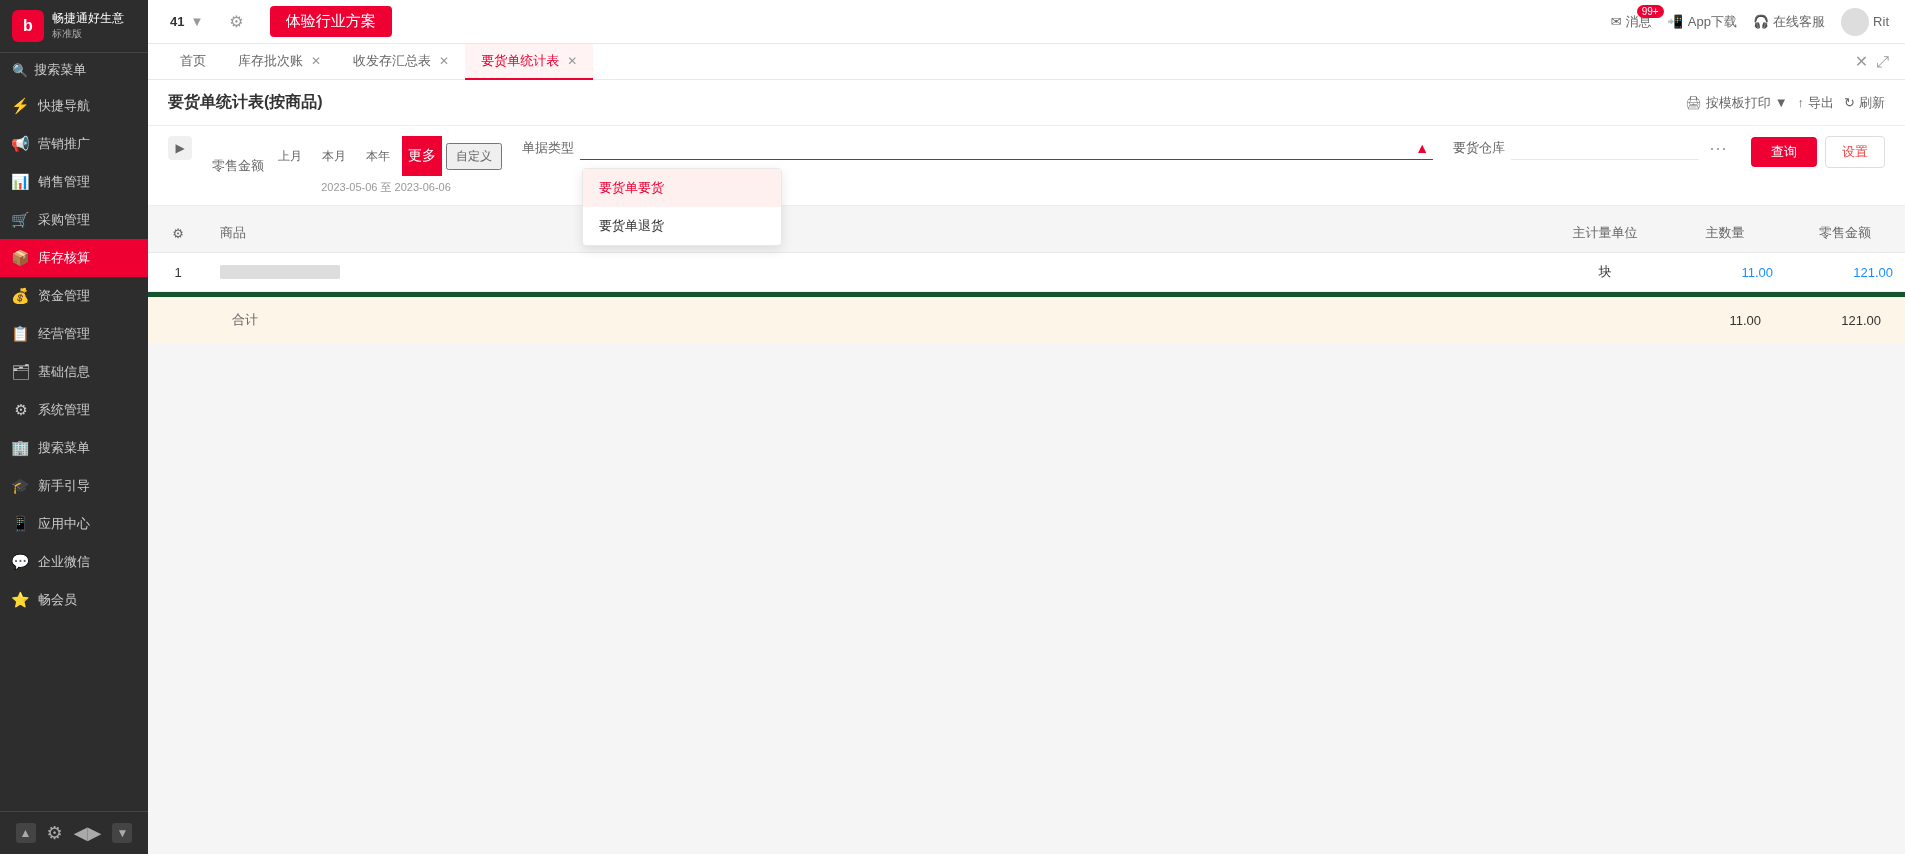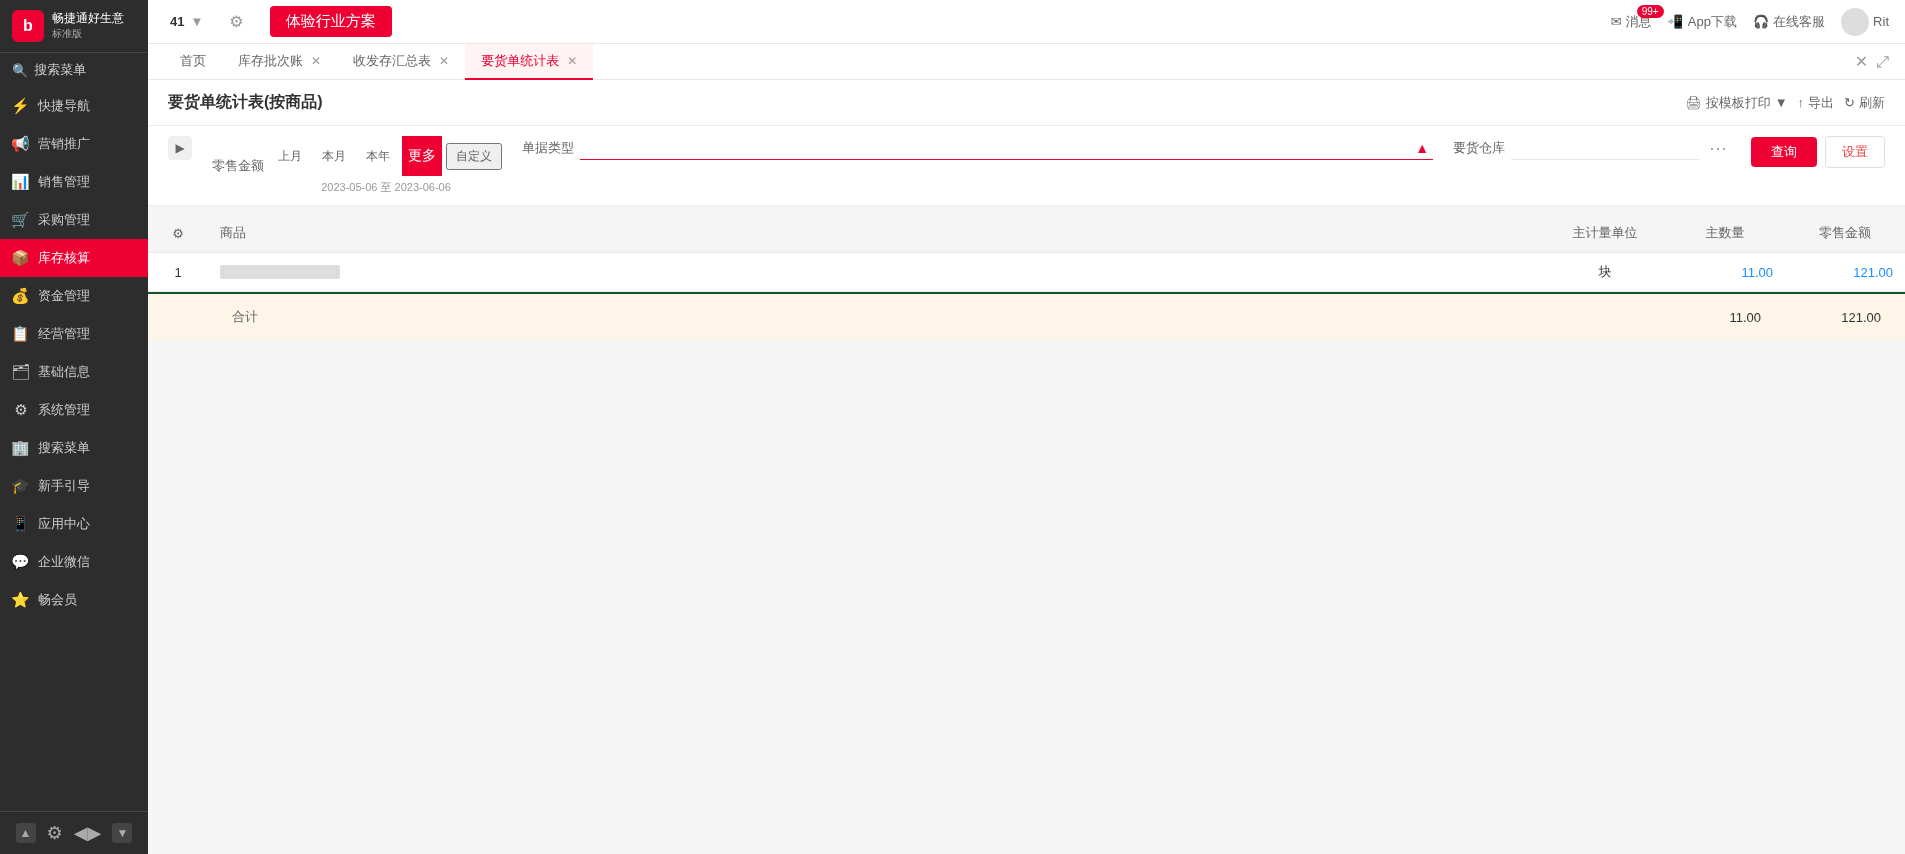--- a/index.html
+++ b/index.html
@@ -81,21 +81,21 @@
     .th.center { justify-content: center; }
     .th-settings { display: flex; align-items: center; justify-content: center; }
     .table-row-data { display: grid; grid-template-columns: 60px 1fr 120px 120px 120px; border-bottom: 1px solid #f0f0f0; }
     .td { padding: 10px 12px; font-size: 13px; color: #333; display: flex; align-items: center; }
     .td.center { justify-content: center; }
     .td.right { justify-content: flex-end; }
     .td-link { color: #1890ff; text-decoration: none; cursor: pointer; }
     .product-placeholder { width: 120px; height: 14px; background: #ddd; border-radius: 2px; }
 
     
-    .table-footer { background: #fdf5e8; padding: 10px 12px; display: flex; align-items: center; border-top: 2px solid #14532d; }
+    .table-footer { background: #fdf5e8; padding: 10px 12px; display: flex; align-items: center; border-top: 5px solid #14532d; }
     .footer-grid { display: grid; grid-template-columns: 60px 1fr 120px 120px 120px; width: 100%; }
     .footer-label { padding: 4px 12px; font-size: 13px; color: #666; display: flex; align-items: center; }
     .footer-value { padding: 4px 12px; font-size: 13px; color: #333; display: flex; align-items: center; justify-content: flex-end; }
   </style>
 </head>
 <body>
 
 <div class="sidebar">
   <div class="sidebar-logo">
     <div class="sidebar-logo-icon">
@@ -270,20 +270,28 @@
         </div>
       </div>
 
       <div class="filter-type-section" style="position:relative;">
         <span class="filter-label">单据类型</span>
         <div class="filter-input-wrapper">
           <input class="filter-input" type="text" value="" style="">
           <span class="filter-input-chevron">▲</span>
         </div>
 
+        <div class="dropdown-menu" style="top:32px; left:60px; min-width:200px;">
+          <div class="dropdown-item selected">
+            <span>要货单要货</span>
+          </div>
+          <div class="dropdown-item">
+            <span>要货单退货</span>
+          </div>
+        </div>
       </div>
 
       <div class="filter-warehouse">
         <span class="filter-label">要货仓库</span>
         <input class="filter-warehouse-input" type="text" value="" style="">
         <span class="filter-more-btn">···</span>
       </div>
 
       <div class="filter-actions">
         <button class="query-btn">查询</button>

